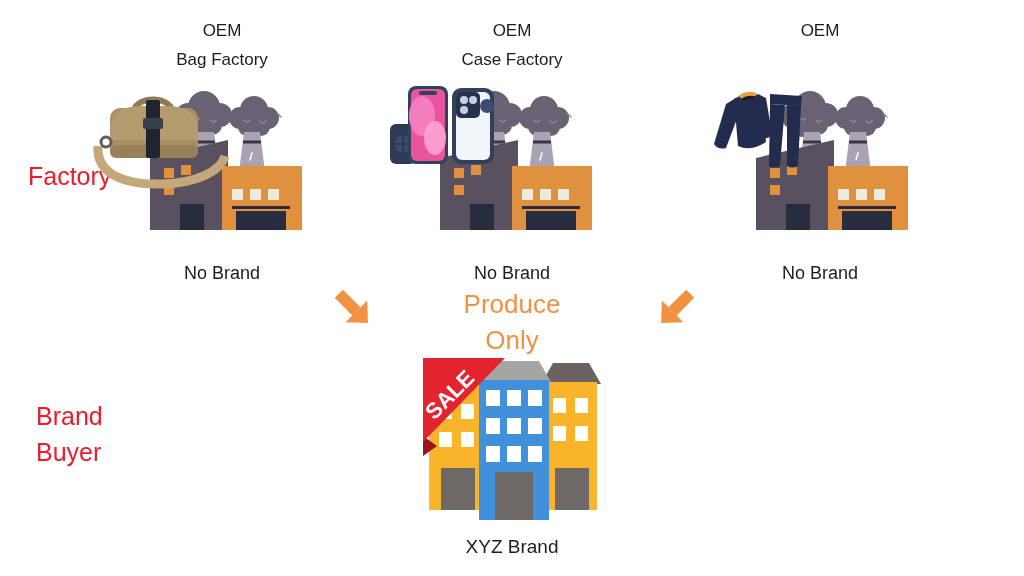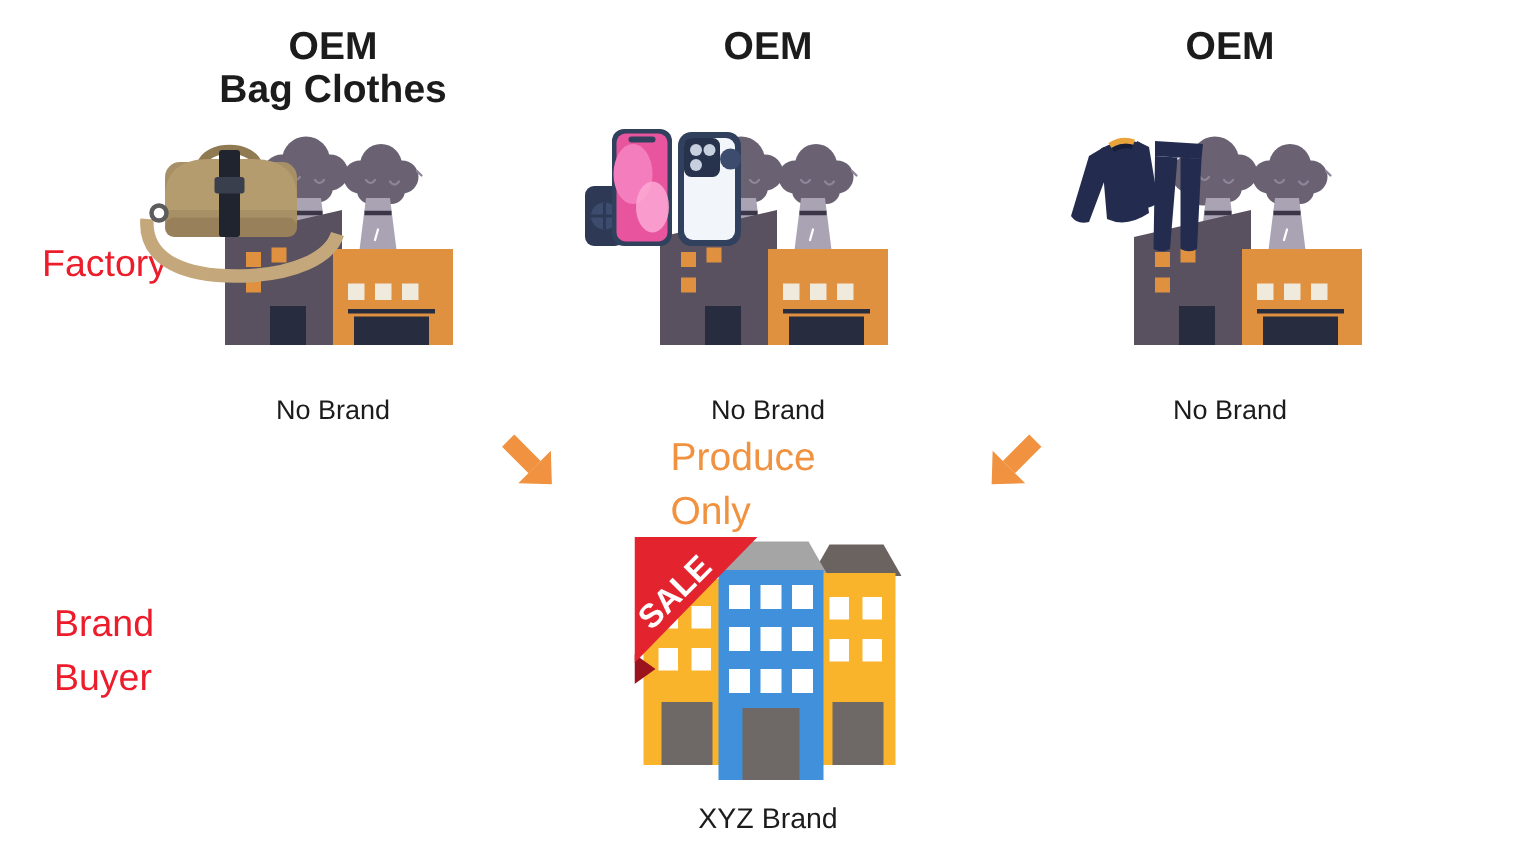--- a/index.html
+++ b/index.html
@@ -1,24 +1,24 @@
 <!DOCTYPE html>
 <html><head>
 <meta charset="utf-8">
 <style>
   html,body{margin:0;padding:0;background:#fff;}
   .canvas{
     position:relative;width:1024px;height:576px;background:#FFFFFF;
     font-family:"Liberation Sans",sans-serif;color:#1C1C1C;overflow:hidden;
   }
   .abs{position:absolute;}
-  .col-title{width:220px;text-align:center;font-size:26px;line-height:29px;color:#1C1C1C;font-weight:bold;}
+  .col-title{width:220px;text-align:center;font-size:17px;line-height:29px;color:#1C1C1C;}
   .status-label{width:220px;text-align:center;font-size:18px;color:#1C1C1C;}
   .row-label{font-size:25px;line-height:36px;color:#EC1C2B;}
-  .produce-label{width:130px;text-align:left;font-size:26px;line-height:36px;color:#F0923F;}
+  .produce-label{width:130px;text-align:center;font-size:26px;line-height:36px;color:#F0923F;}
   .brand-name{width:220px;text-align:center;font-size:19px;color:#1C1C1C;}
   svg{display:block;}
 </style>
 </head>
 <body>
 
 <div class="canvas">
 
   <svg width="0" height="0" style="position:absolute">
     <defs>
@@ -72,39 +72,40 @@
         <rect x="92" y="121" width="50" height="19" fill="#272C3F"></rect>
       </g>
     </defs>
   </svg>
 
   <div class="abs row-label" style="left:28px;top:158px;">Factory</div>
   <div class="abs row-label" style="left:36px;top:398px;width:100px;">Brand Buyer</div>
 
   <div class="abs col-title" style="left:112px;top:16px;">
     <div>OEM</div>
-    <div>Bag Clothes</div>
+    <div>Bag Factory</div>
   </div>
   <svg class="abs" style="left:144px;top:90px;z-index:1" width="160" height="142" viewBox="0 0 160 142">
       <use href="#factory"></use>
     </svg>
   <svg class="abs" style="left:82px;top:84px;z-index:2" width="150" height="118" viewBox="0 0 150 118">
     <path d="M16,62 C14,90 42,101 80,100 C114,99 138,88 143,72" fill="none" stroke="#C4A87B" stroke-width="9"></path>
     <path d="M52,26 C56,12 86,12 90,26" fill="none" stroke="#8F7A52" stroke-width="6"></path>
     <rect x="28" y="24" width="88" height="50" rx="10" fill="#A89066"></rect>
     <path d="M28,48 q0,-26 30,-26 h28 q30,0 30,26 v8 h-88 z" fill="#B59C6F"></path>
     <rect x="28" y="61" width="88" height="13" rx="6" fill="#97805A"></rect>
     <rect x="64" y="16" width="14" height="58" rx="2" fill="#20242F"></rect>
     <rect x="61" y="34" width="20" height="11" rx="2" fill="#3A3F4D"></rect>
     <circle cx="24" cy="58" r="5" fill="none" stroke="#5D5D5D" stroke-width="3"></circle>
   </svg>
   <div class="abs status-label" style="left:112px;top:263px;">No Brand</div>
 
   <div class="abs col-title" style="left:402px;top:16px;">
     <div>OEM</div>
+    <div>Case Factory</div>
   </div>
   <svg class="abs" style="left:434px;top:90px;z-index:1" width="160" height="142" viewBox="0 0 160 142">
       <use href="#factory"></use>
     </svg>
   <svg class="abs" style="left:388px;top:84px;z-index:2" width="110" height="82" viewBox="0 0 110 82">
     <rect x="2" y="40" width="26" height="40" rx="6" fill="#2E3A55"></rect>
     <circle cx="15" cy="60" r="9" fill="#3D4C6E"></circle>
     <g stroke="#2E3A55" stroke-width="2">
         <line x1="15" y1="51" x2="15" y2="69"></line>
         <line x1="6" y1="60" x2="24" y2="60"></line>

